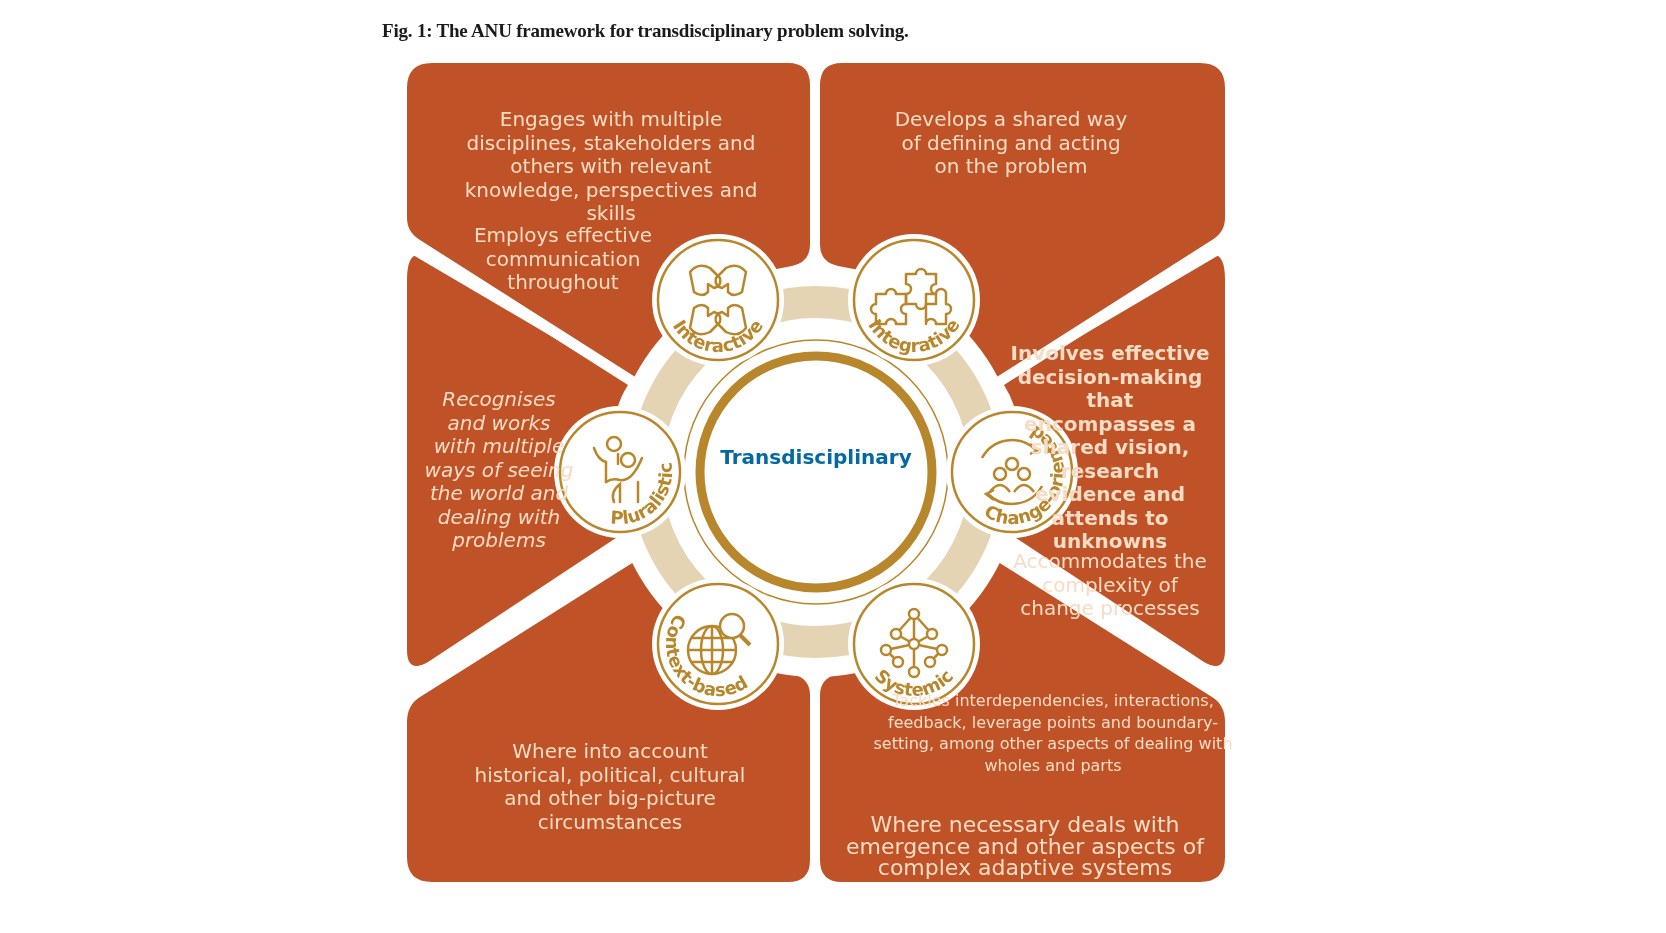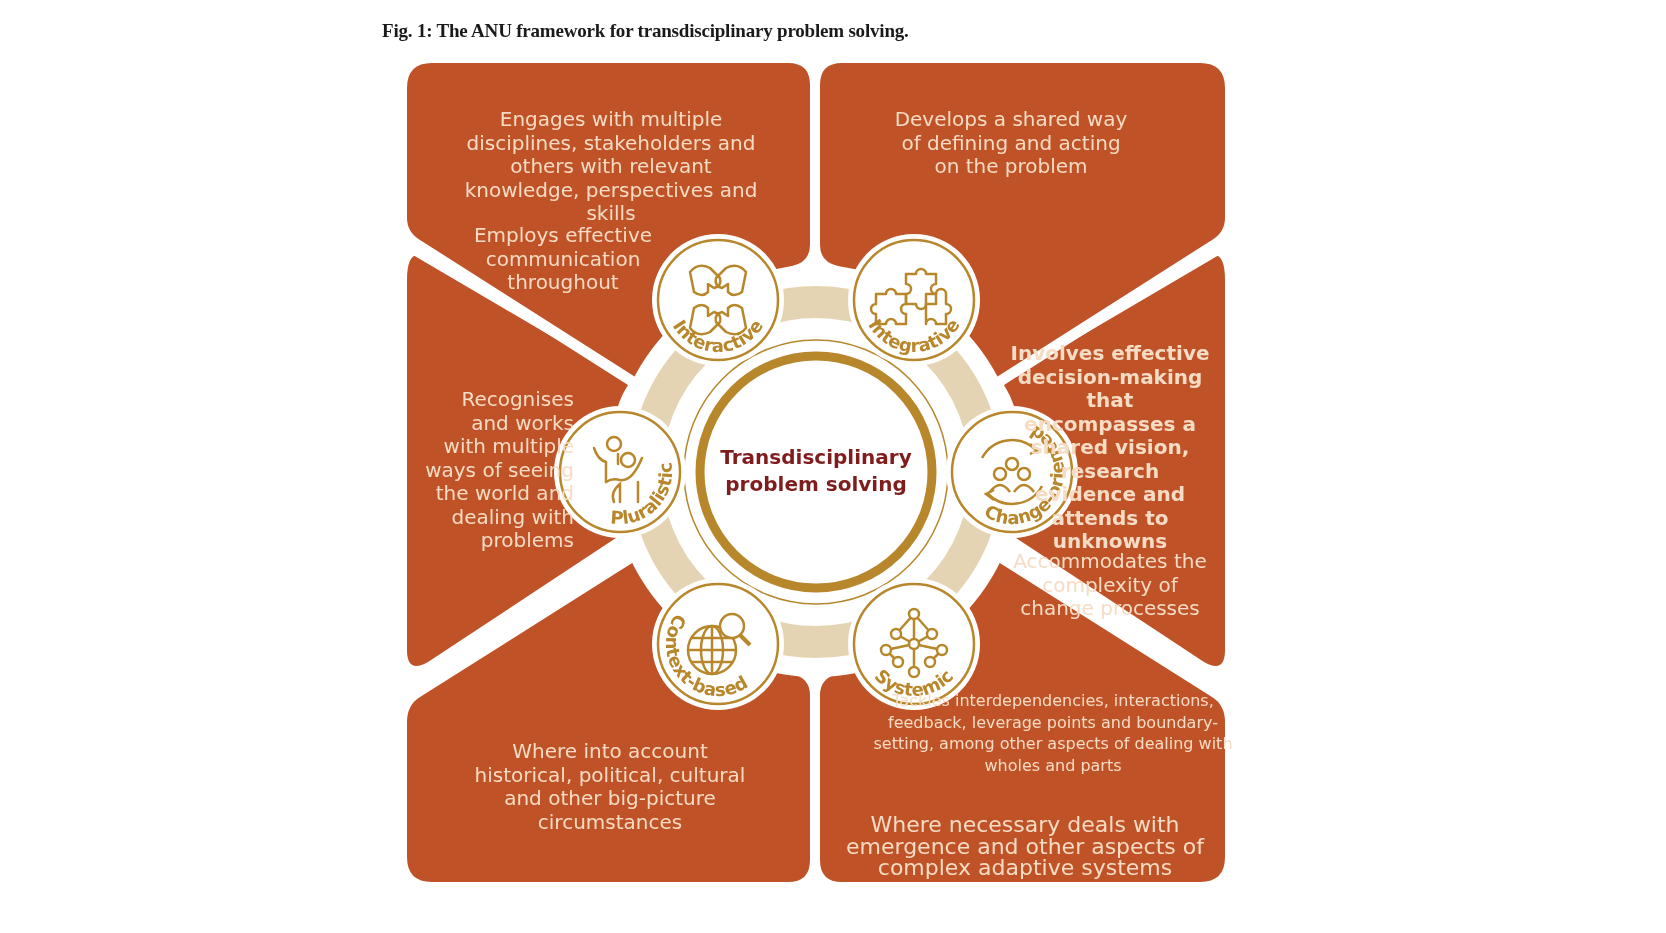--- a/index.html
+++ b/index.html
@@ -1,23 +1,23 @@
 <!DOCTYPE html>
 <html><head>
 <meta charset="utf-8">
 <style>
   html, body { margin:0; padding:0; background:#ffffff; }
   body { width:1666px; height:933px; position:relative; overflow:hidden; font-family:"Liberation Sans", sans-serif; }
   .fig-title { position:absolute; left:382px; top:20px; font-family:Liberation Serif, serif; font-weight:bold; font-size:19px; color:#1a1a1a; letter-spacing:-0.2px; }
   svg.diagram { position:absolute; left:0; top:0; }
   .desc { position:absolute; color:#f6dcc4; font-family:"DejaVu Sans", sans-serif; font-size:20px; line-height:23.5px; }
   .center { text-align:center; }
-  .left { text-align:right; }
+  .left { text-align:center;font-style:italic; }
   .right { text-align:right;font-weight:bold; }
-  .core-label { position:absolute; left:690px; top:444px; width:250px; text-align:center; font-family:"DejaVu Sans", sans-serif; font-weight:bold; font-size:20px; line-height:27px; color:#7f1d1d; }
+  .core-label { position:absolute; left:690px; top:444px; width:250px; text-align:center; font-family:"DejaVu Sans", sans-serif; font-weight:bold; font-size:20px; line-height:27px; color:#0369a1; }
 </style>
 </head>
 <body>
 
 <div class="fig-title">Fig. 1: The ANU framework for transdisciplinary problem solving.</div>
 
 <svg class="diagram" width="1666" height="933" viewBox="0 0 1666 933">
   <defs>
     <path id="arcTop" d="M -52 0 A 52 52 0 0 0 52 0" fill="none"></path>
   </defs>
@@ -159,21 +159,20 @@
       <path d="M 18 30 l 0 -20"></path>
     </g>
     <text font-family="DejaVu Sans, sans-serif" font-size="18" font-weight="bold" fill="#b8862b" transform="rotate(-45)">
       <textPath href="#arcTop" startOffset="50%" text-anchor="middle">Pluralistic</textPath>
     </text>
   </g>
 </svg>
 
 <div class="core-label" style="left:691px; top:444px;">
   <div>Transdisciplinary</div>
-  <div>problem solving</div>
 </div>
 
 <div class="desc center" style="left:450px; top:108px; width:322px;">Engages with multiple disciplines, stakeholders and others with relevant knowledge, perspectives and skills</div>
 <div class="desc center" style="left:468px; top:224px; width:190px;">Employs effective communication throughout</div>
 <div class="desc center" style="left:888px; top:108px; width:246px;">Develops a shared way of defining and acting on the problem</div>
 <div class="desc right" style="left:1010px; top:342px; width:200px; text-align:center;">Involves effective decision-making that encompasses a shared vision, research evidence and attends to unknowns</div>
 <div class="desc center" style="left:1010px; top:550px; width:200px;">Accommodates the complexity of change processes</div>
 <div class="desc center" style="left:840px; top:690px; width:370px; font-size:16px; line-height:21.5px;margin-left:28px;">Tackles interdependencies, interactions, feedback, leverage points and boundary-setting, among other aspects of dealing with wholes and parts</div>
 <div class="desc center" style="left:840px; top:814px; width:370px; font-size:22px; line-height:21.5px;">Where necessary deals with emergence and other aspects of complex adaptive systems</div>
 <div class="desc center" style="left:470px; top:740px; width:280px;">Where into account historical, political, cultural and other big-picture circumstances</div>

